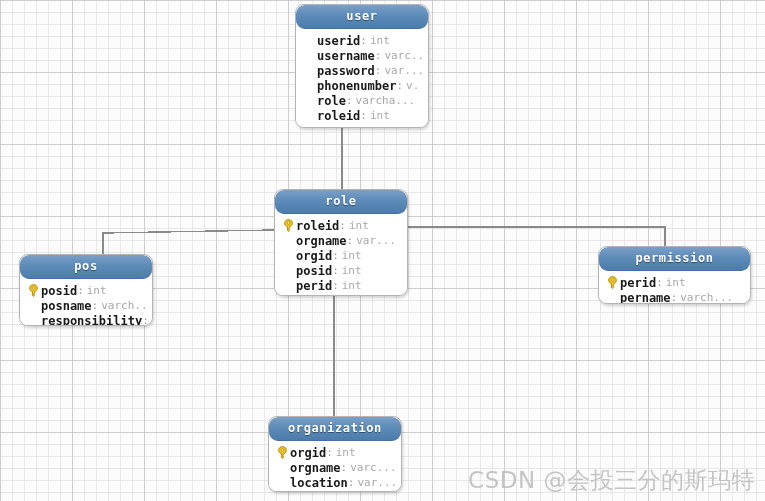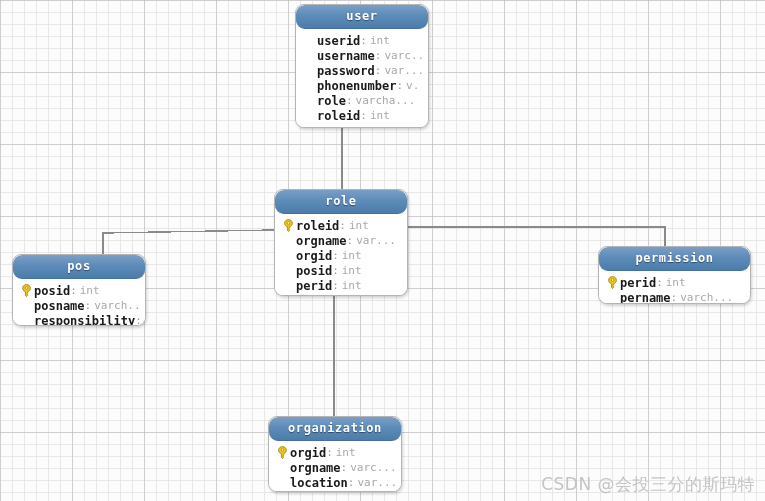--- a/index.html
+++ b/index.html
@@ -105,21 +105,21 @@
     overflow: hidden;
     text-overflow: clip;
   }
 
   
   #watermark {
     position: absolute;
     right: 10px;
     bottom: 5px;
     font-family: "DejaVu Sans", "Liberation Sans", sans-serif;
-    font-size: 17px;
+    font-size: 23px;
     color: #c4c4c4;
     white-space: nowrap;
     letter-spacing: 0.5px;
   }
 </style>
 </head>
 <body>
 
 <div id="canvas">
 
@@ -205,21 +205,21 @@
             <span class="field-type">int</span>
           </div>
           <div class="field-row">
             <span class="key-slot"></span>
             <span class="field-name">perid</span>
             <span class="field-sep">:</span>
             <span class="field-type">int</span>
           </div>
         </div>
       </div>
-      <div class="entity" style="left: 12px; top: 254px; width: 134px; height: 72px;">
+      <div class="entity" style="left: 19px; top: 254px; width: 134px; height: 72px;">
         <div class="entity-header">pos</div>
         <div class="entity-body">
           <div class="field-row">
             <span class="key-slot key-icon">
               <svg width="11" height="13" viewBox="0 0 11 13">
                 <path d="M5.5 0.6 C3.3 0.6 1.6 2.2 1.6 4.2 C1.6 5.9 2.8 7.3 4.4 7.7 L4.4 11.4 L5.6 12.5 L6.7 11.4 L6.1 10.7 L6.7 10.0 L6.1 9.3 L6.7 8.6 L6.6 7.7 C8.2 7.3 9.4 5.9 9.4 4.2 C9.4 2.2 7.7 0.6 5.5 0.6 Z" fill="#f2c41d" stroke="#9c7d07" stroke-width="0.8" stroke-linejoin="round"></path>
                 <circle cx="5.5" cy="4.0" r="1.35" fill="#fdf0a8" stroke="#9c7d07" stroke-width="0.6"></circle>
               </svg>
             </span>
             <span class="field-name">posid</span>

